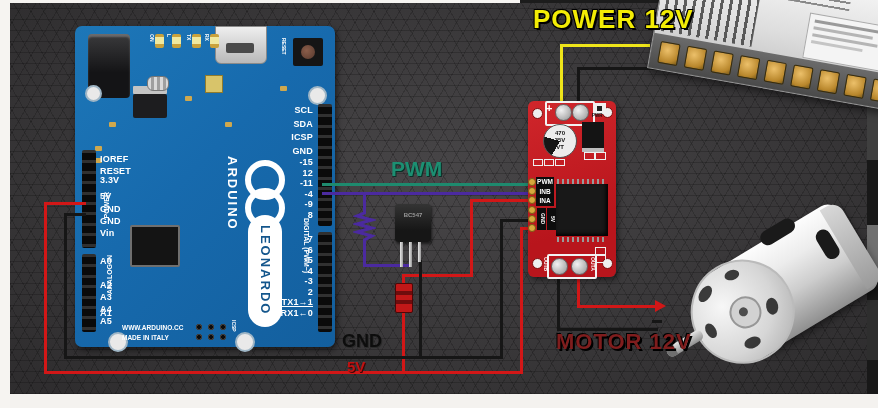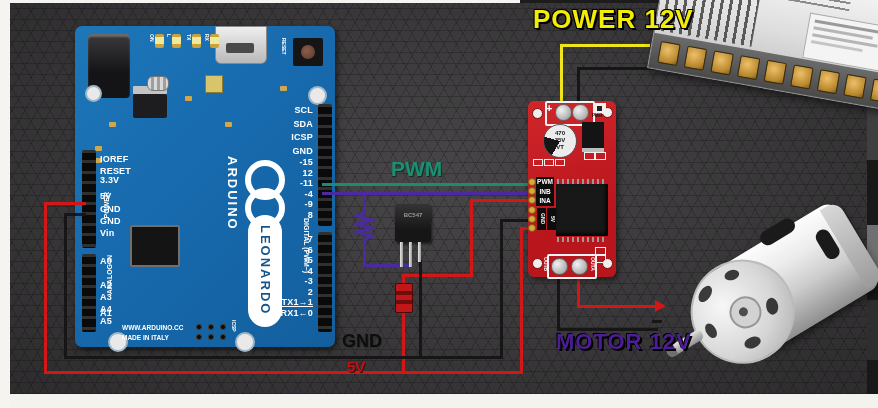--- a/index.html
+++ b/index.html
@@ -22,21 +22,21 @@
   .w{position:absolute;}
   .teal{background:#1e8a6e;} .purple{background:#4b2aa0;} .red{background:#d21717;}
   .blk{background:#161616;} .yel{background:#efe51a;}
   
   .biglabel{position:absolute;font-weight:bold;white-space:nowrap;text-align:right;}
   .lbl-power{color:#f3ec05;font-size:26px;letter-spacing:1px;
     text-shadow:2px 2px 0 #000,-1px -1px 0 #000,1px -1px 0 #000,-1px 1px 0 #000;}
   .lbl-pwm{color:#1c8f72;font-size:21px;text-shadow:1px 1px 0 #0a2f26;}
   .lbl-gnd{color:#0d0d0d;font-size:18px;text-shadow:1px 1px 0 #2a2a2a;}
   .lbl-5v{color:#c01212;font-size:15px;text-shadow:1px 1px 0 #400404;}
-  .lbl-motor{color:#4c1d95;font-size:22px;letter-spacing:1px;
+  .lbl-motor{color:#7f1d1d;font-size:22px;letter-spacing:1px;
     text-shadow:2px 2px 0 #000,-1px -1px 0 #000;}
   
   #arduino{position:absolute;left:75px;top:26px;width:260px;height:321px;
     background:linear-gradient(135deg,#1d77b8 0%,#176aad 45%,#135f9e 100%);
     border-radius:7px;box-shadow:2px 3px 6px rgba(0,0,0,.55);}
   #arduino .part{position:absolute;}
   .pl{position:absolute;color:#fff;font:bold 9px "Liberation Sans",sans-serif;letter-spacing:.2px;white-space:nowrap;}
   .pl.r{right:22px;text-align:right;}
   .pl.l{left:25px;}
   .vtext{writing-mode:vertical-rl;}

